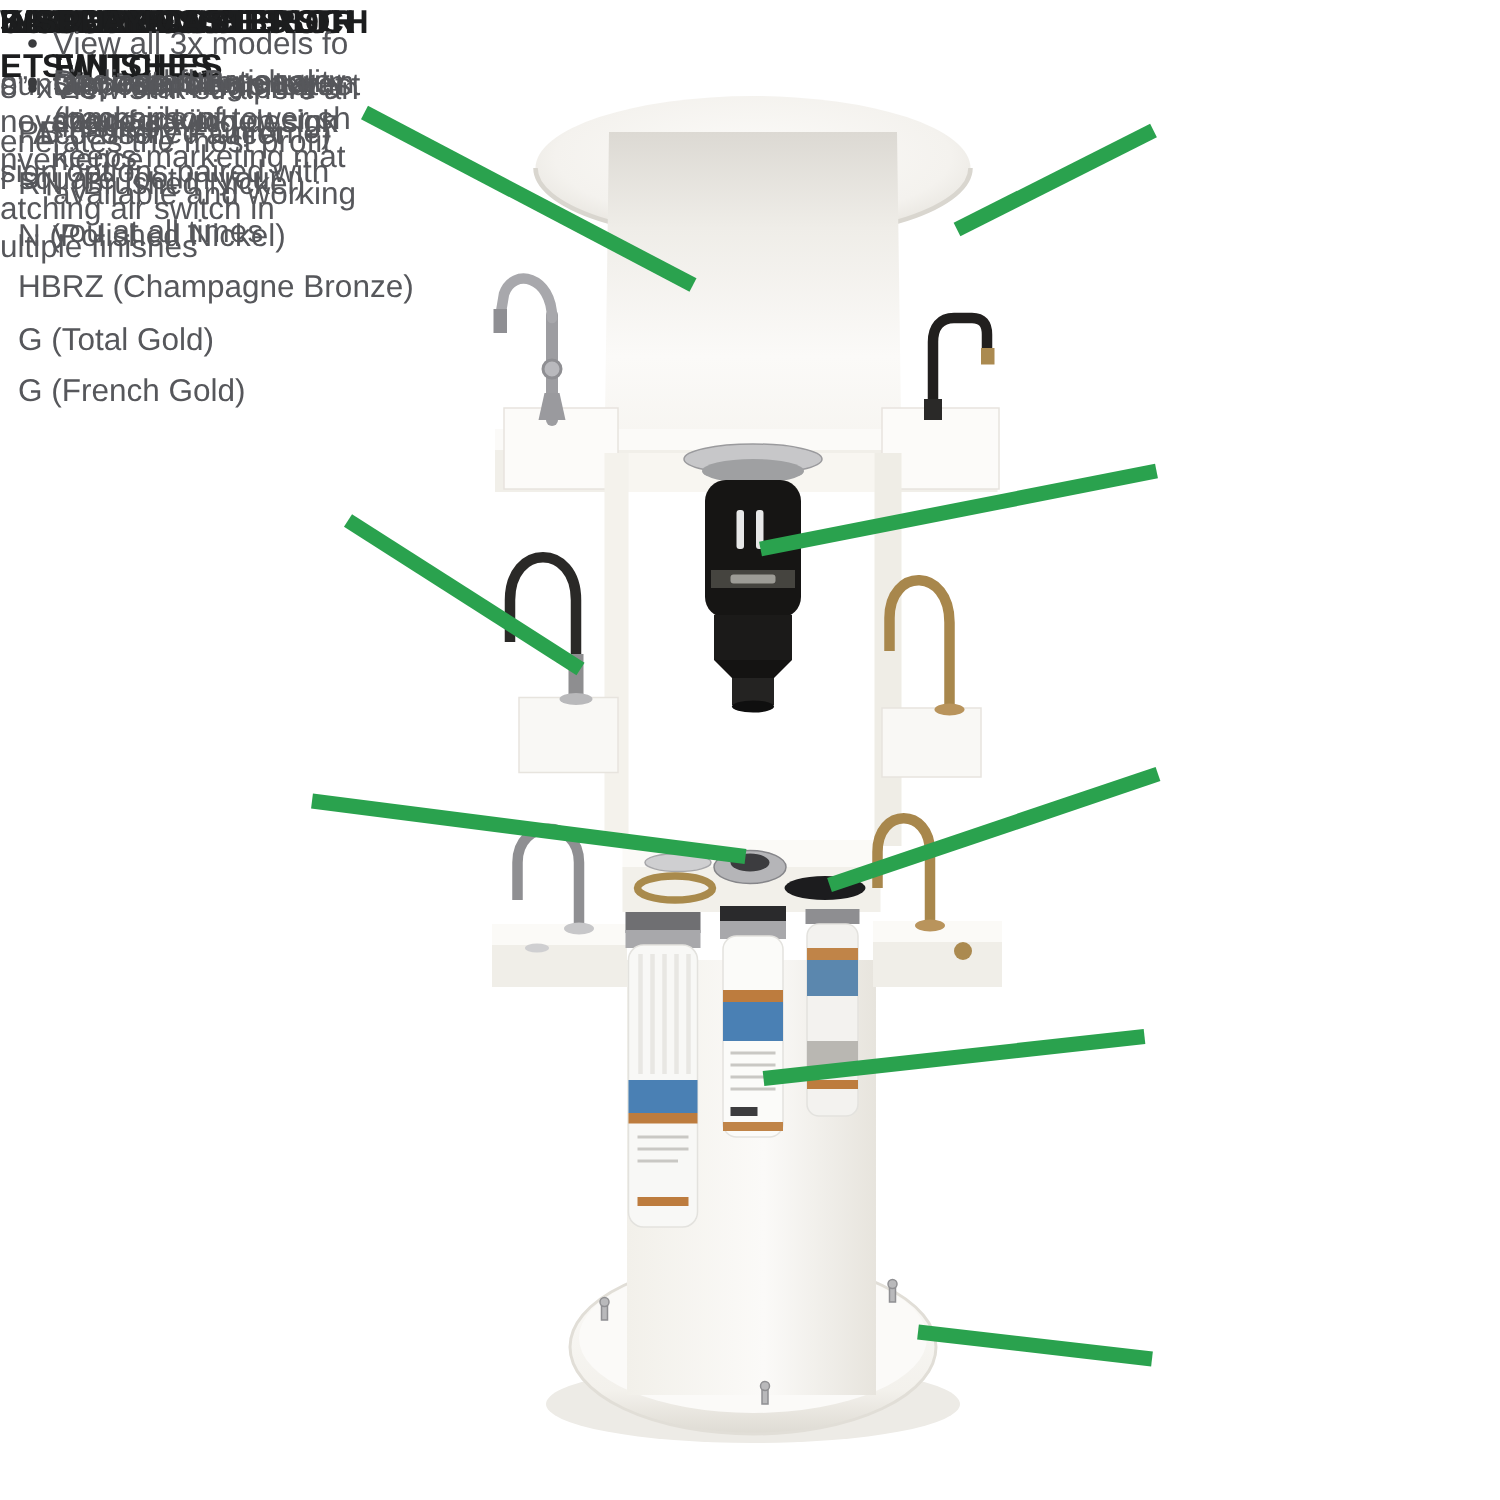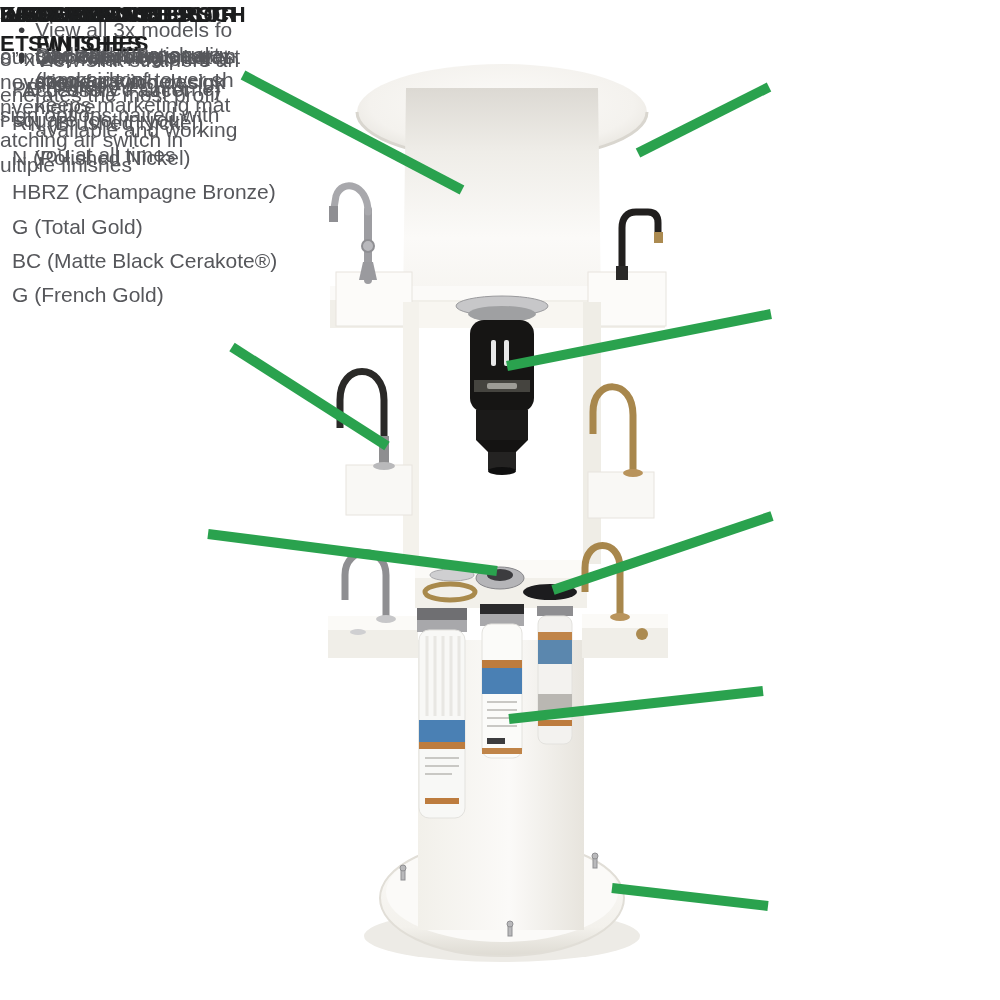--- a/index.html
+++ b/index.html
@@ -240,21 +240,20 @@
 
   <div class="sec" style="left:0;top:676;width:330px">
     <div class="h">LAY COMES IN</div>
     <div class="h">ET FINISHES</div>
     <div style="height:18px"></div>
     <div class="b fin">PB (Polished Chrome)</div>
     <div class="b fin">RN (Brushed Nickel)</div>
     <div class="b fin">N (Polished Nickel)</div>
     <div class="b fin">HBRZ (Champagne Bronze)</div>
     <div class="b fin">G (Total Gold)</div>
-    <div class="b fin">BC (Matte Black Cerakote®)</div>
     <div class="b fin">G (French Gold)</div>
   </div>
 
   <div class="sec" style="left:782;top:20;width:260px">
     <div class="h">WATER BOOK BROCH</div>
     <div style="height:13px"></div>
     <div class="bul">
       <span class="dot">•</span>
       <div>
         <div class="b">Dedicated Brochure</div>

